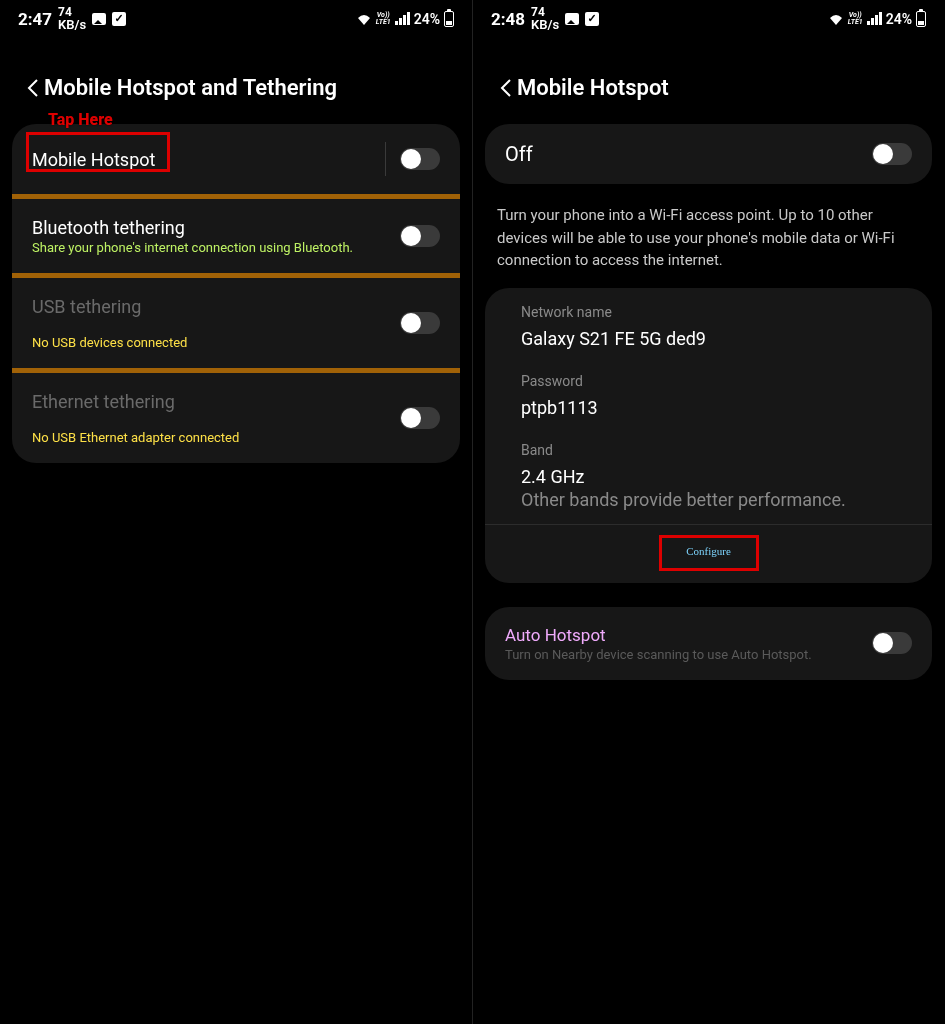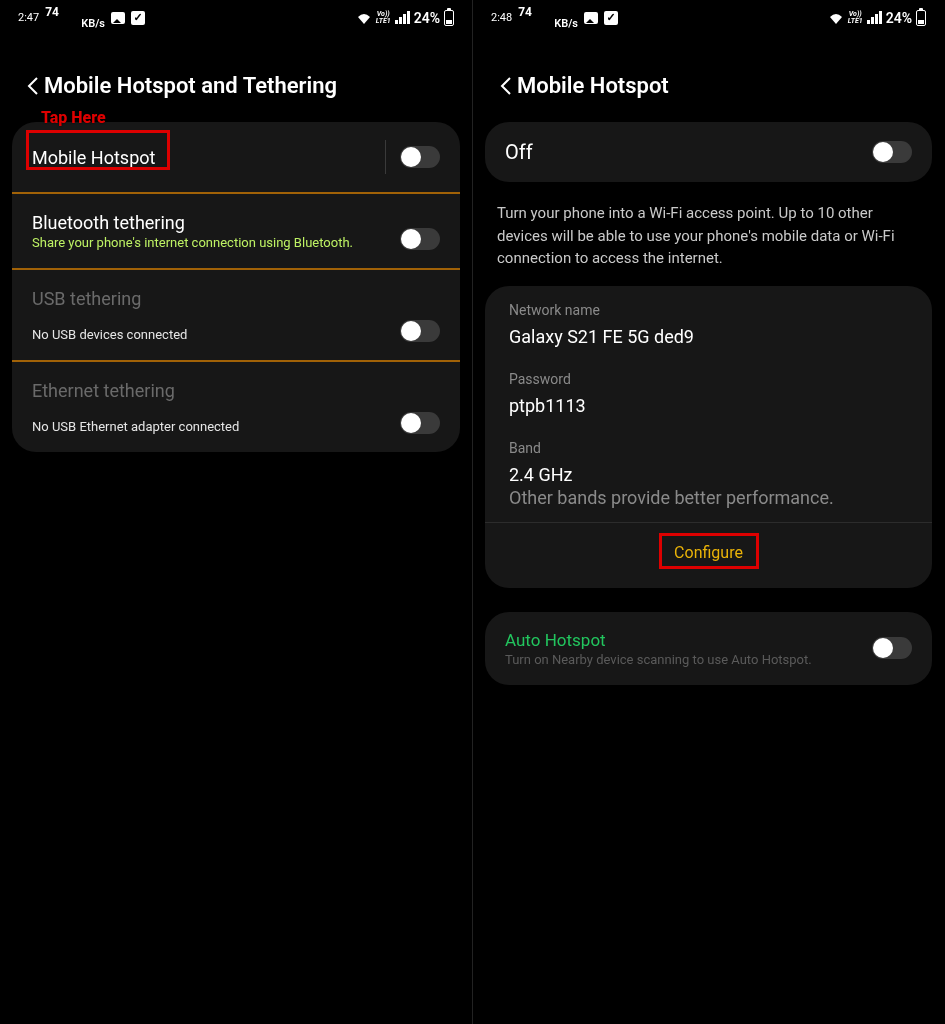--- a/index.html
+++ b/index.html
@@ -22,24 +22,24 @@
   .status-bar {
     display: flex;
     justify-content: space-between;
     align-items: center;
     padding: 6px 18px 4px 18px;
     font-size: 14px;
     font-weight: 600;
   }
   .status-left { display: flex; align-items: center; gap: 6px; }
   .status-right { display: flex; align-items: center; gap: 4px; }
-  .clock { font-size: 11px; font-weight: 400; text-align: center; }
+  .clock { font-size: 17px; font-weight: 700; text-align: center; }
   .kbs { font-size: 9px; line-height: 1; display:inline-block; }
   .kbs .num { font-size: 12px; font-weight:700; }
-  .kbs .unit { font-size:11px;margin-left:36px; }
+  .kbs .unit { font-size:13px; }
   .checkbox-ico {
     width:14px; height:14px; background:#fff; border-radius:2px;
     display:flex; align-items:center; justify-content:center;
     color:#000; font-size:11px; font-weight:900;
   }
   .pic-ico {
     width:14px; height:12px; background:#fff; border-radius:2px; position:relative;
   }
   .pic-ico::after { content:""; position:absolute; bottom:1px; left:2px; width:0;height:0;
     border-left:4px solid transparent; border-right:4px solid transparent; border-bottom:4px solid #000;}
@@ -66,59 +66,59 @@
     background:#171717;
     border-radius:24px;
     margin: 0 12px;
     overflow:hidden;
   }
   .row {
     display:flex; align-items:center; justify-content:space-between;
     padding:18px 20px;
     position:relative;
   }
-  .row + .row { border-top:2px solid #a16207;align-items:flex-end; }
+  .row + .row { border-top:5px solid #a16207; }
   .row .txt { flex:1; }
   .row .title { font-size:18px; color:#fff; }
   .row .sub { font-size:13px; color:#bef264; margin-top:2px; }
   .row.disabled .title { color:#6a6a6a; }
-  .row.disabled .sub { color:#e5e5e5;margin-top:18px; }
+  .row.disabled .sub { color:#fde047;margin-top:18px; }
   .switch {
     width:40px; height:22px; background:#3a3a3a; border-radius:11px; position:relative; flex-shrink:0;
   }
   .switch .knob {
     width:20px; height:20px; background:#fff; border-radius:50%;
     position:absolute; top:1px; left:1px;
   }
   .switch.disabled-dim .knob { background:#8a8a8a; }
   .vbar { width:1px; height:34px; background:#3a3a3a; margin-right:14px; }
   .annot {
     position:absolute;
     color:#d00; font-weight:800; font-size:16px;
     text-shadow:0 0 2px rgba(0,0,0,0.8);
   }
   .redbox { border:3px solid #d00; position:absolute; pointer-events:none; }
   .desc {
     color:#c9c9c9; font-size:15px; line-height:1.5;
     padding: 20px 24px 16px 24px;
   }
-  .info-block { padding:16px 20px 14px 24px; }
+  .info-block { padding:16px 20px 14px 36px; }
   .info-block .lbl { font-size:14px; color:#8a8a8a; }
   .info-block .val { font-size:18px; color:#fff; margin-top:8px; }
   .info-block .hint { font-size:18px; color:#8a8a8a; margin-top:2px; }
   .info-block + .info-block { padding-top:10px; }
   .config-row {
     border-top:1px solid #2c2c2c;
     padding:18px 0 24px 0;
     display:flex; justify-content:center;
     position:relative;
   }
-  .config-btn { font-size:16px; color:#eab308; padding:2px 6px; }
+  .config-btn { font-size:11px; color:#7dd3fc; padding:2px 6px;font-family:Liberation Serif, serif; }
   .auto-card { margin-top:24px; }
-  .auto-row .title { font-size:17px; color:#22c55e; }
+  .auto-row .title { font-size:17px; color:#f0abfc; }
   .auto-row .sub { font-size:13px; color:#5a5a5a; }
 </style>
 </head>
 <body>
 
 <div class="phone">
   <div class="status-bar">
     <div class="status-left">
       <span class="clock">2:47</span>
       <span class="kbs">
@@ -148,21 +148,21 @@
   <div class="header">
     <div class="back-arrow">
       <svg viewBox="0 0 12 20">
           <polyline points="10,2 2,10 10,18"></polyline>
         </svg>
     </div>
     <div class="page-title">Mobile Hotspot and Tethering</div>
   </div>
 
   <div style="position:relative;">
-    <div class="annot" style="top:-14px; left:41px;">Tap Here</div>
+    <div class="annot" style="top:-14px; left:48px;">Tap Here</div>
     <div class="card">
       <div class="row">
         <div class="txt">
             <div class="title">Mobile Hotspot</div>
           </div>
         <div class="vbar"></div>
         <div class="switch">
             <div class="knob"></div>
           </div>
         <div class="redbox" style="top:8px; left:14px; width:144px; height:40px;"></div>

